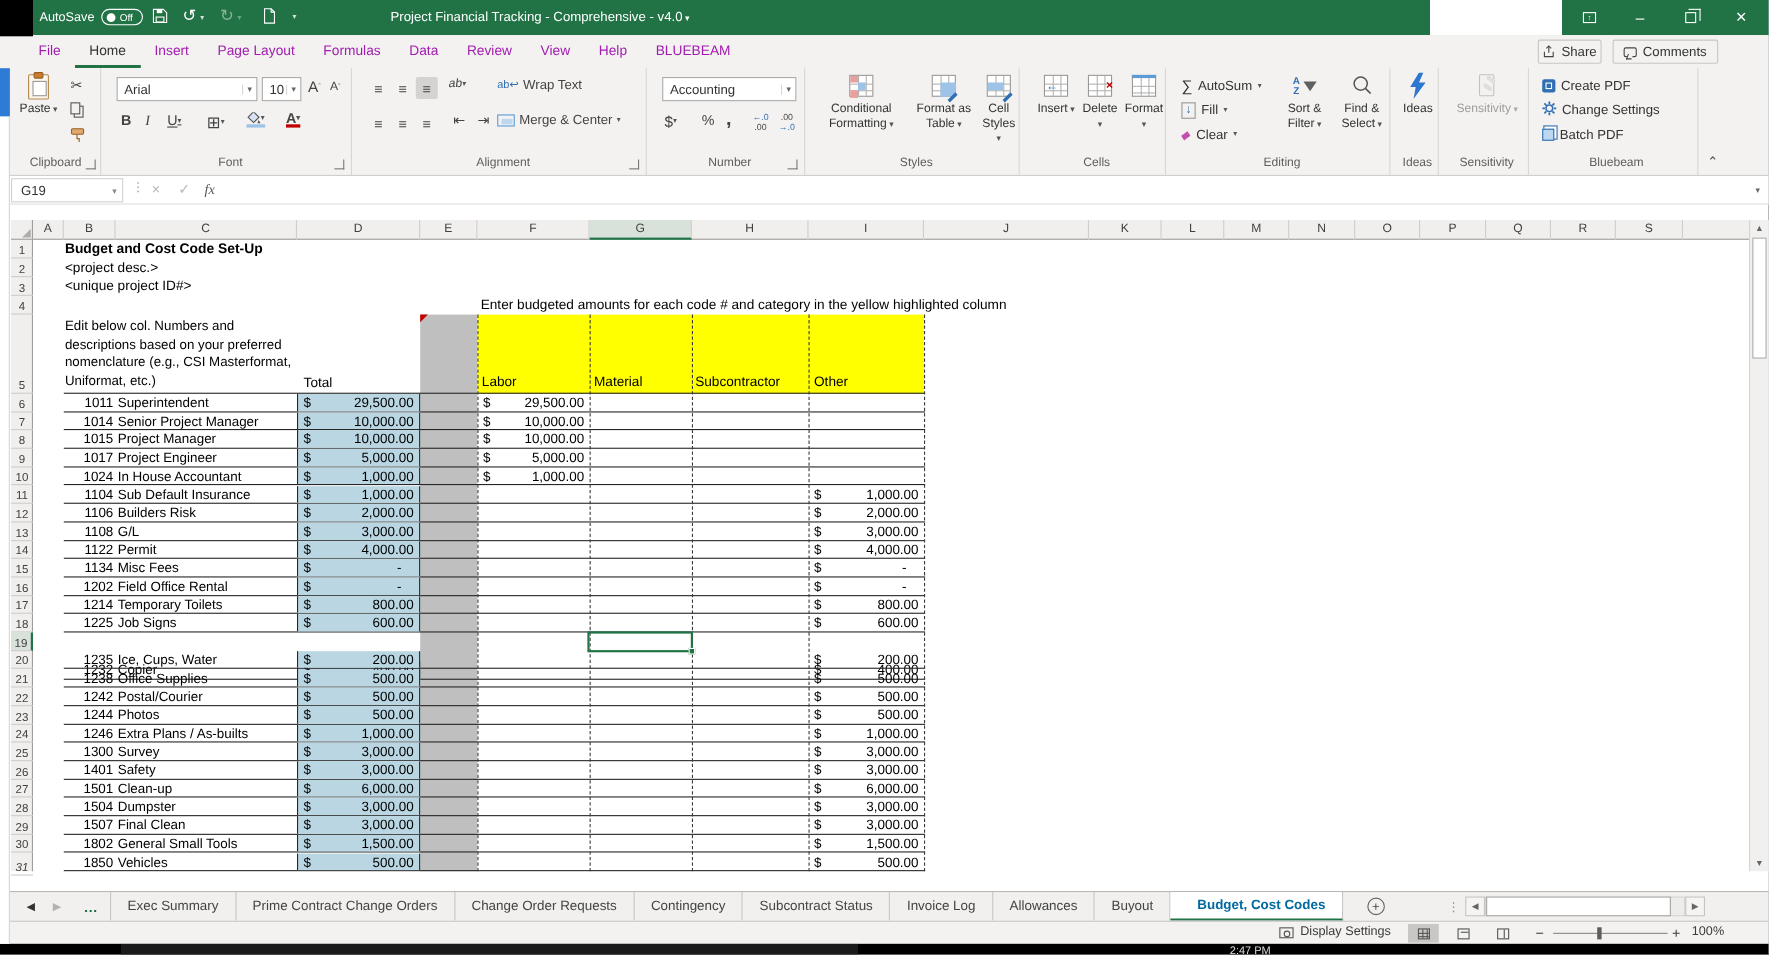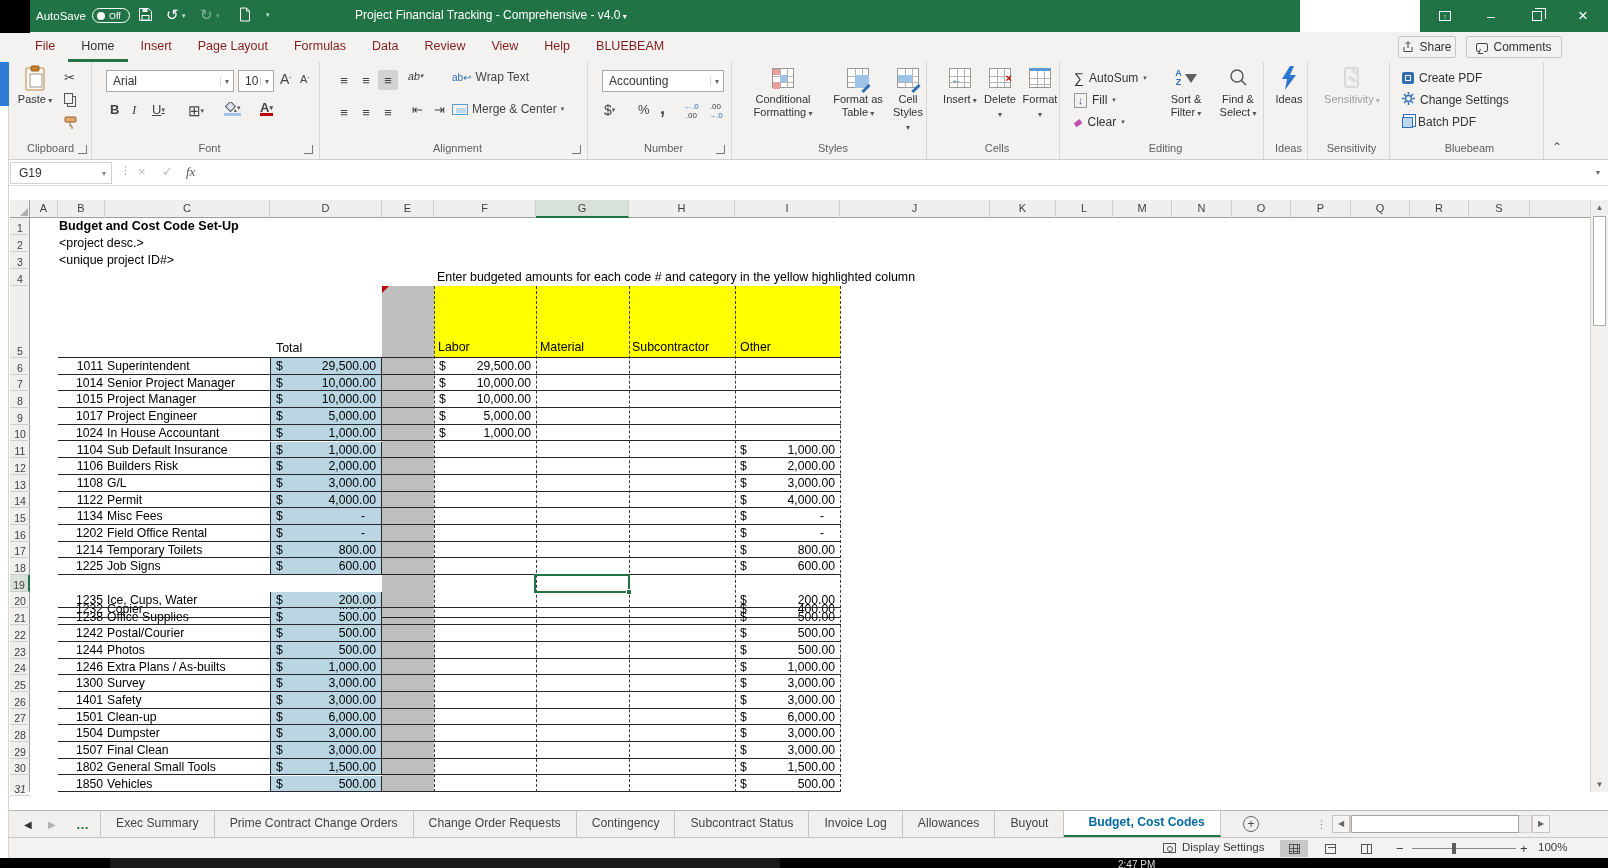--- a/index.html
+++ b/index.html
@@ -22,21 +22,21 @@
   #searchbox svg{margin-left:18px;}
   #searchbox span{font-size:12px;margin-left:22px;color:#16422b;}
   #tb-blank{position:absolute;left:1300px;top:0;width:120px;height:32px;background:#fff;}
   .winbtn{position:absolute;top:0;width:46px;height:32px;display:flex;align-items:center;justify-content:center;color:#fff;}
   .restore-glyph{width:10px;height:10px;border:1px solid #fff;position:relative;}
   .restore-glyph:before{content:"";position:absolute;left:2px;top:-4px;width:10px;height:10px;border:1px solid #fff;border-left:none;border-bottom:none;}
   .ribdisp{width:12px;height:10px;border:1px solid #fff;font-size:7px;line-height:9px;text-align:center;}
   
   #menubar{position:absolute;left:0;top:32px;width:1608px;height:30px;background:#f3f2f1;}
   #menu-tabs{display:flex;padding-left:22px;height:30px;}
-  .menu-tab{padding:0 13px;line-height:29px;font-size:12.5px;color:#7f1d1d;white-space:nowrap;}
+  .menu-tab{padding:0 13px;line-height:29px;font-size:12.5px;color:#a21caf;white-space:nowrap;}
   .menu-tab.active{box-shadow:inset 0 -3px 0 #217346;color:#333;}
   .chromebtn{position:absolute;top:4px;height:22px;border:1px solid #c8c6c4;border-radius:2px;display:flex;align-items:center;justify-content:center;gap:5px;font-size:12px;color:#333;background:#f3f2f1;}
   .bubble{width:12px;height:9px;border:1px solid #444;border-radius:2px;position:relative;}
   .bubble:after{content:"";position:absolute;left:2px;bottom:-3px;width:4px;height:4px;background:#f3f2f1;border-left:1px solid #444;border-bottom:1px solid #444;transform:skewX(-20deg);}
   
   #ribbon{position:absolute;left:0;top:62px;width:1608px;height:98px;background:#f3f2f1;border-bottom:1px solid #d1cfcd;}
   .rgroup{position:absolute;top:0;height:97px;border-right:1px solid #d8d6d4;}
   .glabel{position:absolute;left:0;right:0;top:80px;text-align:center;font-size:11px;color:#605e5c;white-space:nowrap;}
   .launcher{position:absolute;width:9px;height:9px;border-right:1px solid #7a7877;border-bottom:1px solid #7a7877;top:83px;}
   .bigbtn{position:absolute;top:2px;text-align:center;font-size:11px;line-height:13px;color:#333;}
@@ -518,20 +518,21 @@
     <div id="grayE">
         <span id="redtri"></span>
       </div>
     <div id="yellowhdr">
         <div class="cathdr" style="left: 4px;">Labor</div>
         <div class="cathdr" style="left: 106px;">Material</div>
         <div class="cathdr" style="left: 198px;">Subcontractor</div>
         <div class="cathdr" style="left: 306px;">Other</div>
       </div>
 
+    <div class="cellTxt" style="left:59px;top:88px;width:220px;white-space:normal;font-size:12.1px;line-height:16.5px">Edit below col. Numbers and descriptions based on your preferred nomenclature (e.g., CSI Masterformat, Uniformat, etc.)</div>
     <div class="cellTxt" style="left:276px;top:140px">Total</div>
 
     <div id="datarows">
         <div class="drow" style="top: 158px;">
           <div class="code">1011</div>
           <div class="desc">Superintendent</div>
           <div class="moneycell tcell" style="left: 212px; width: 112px;">
             <span class="cur">$</span>
             <span class="amt">29,500.00</span>
           </div>

